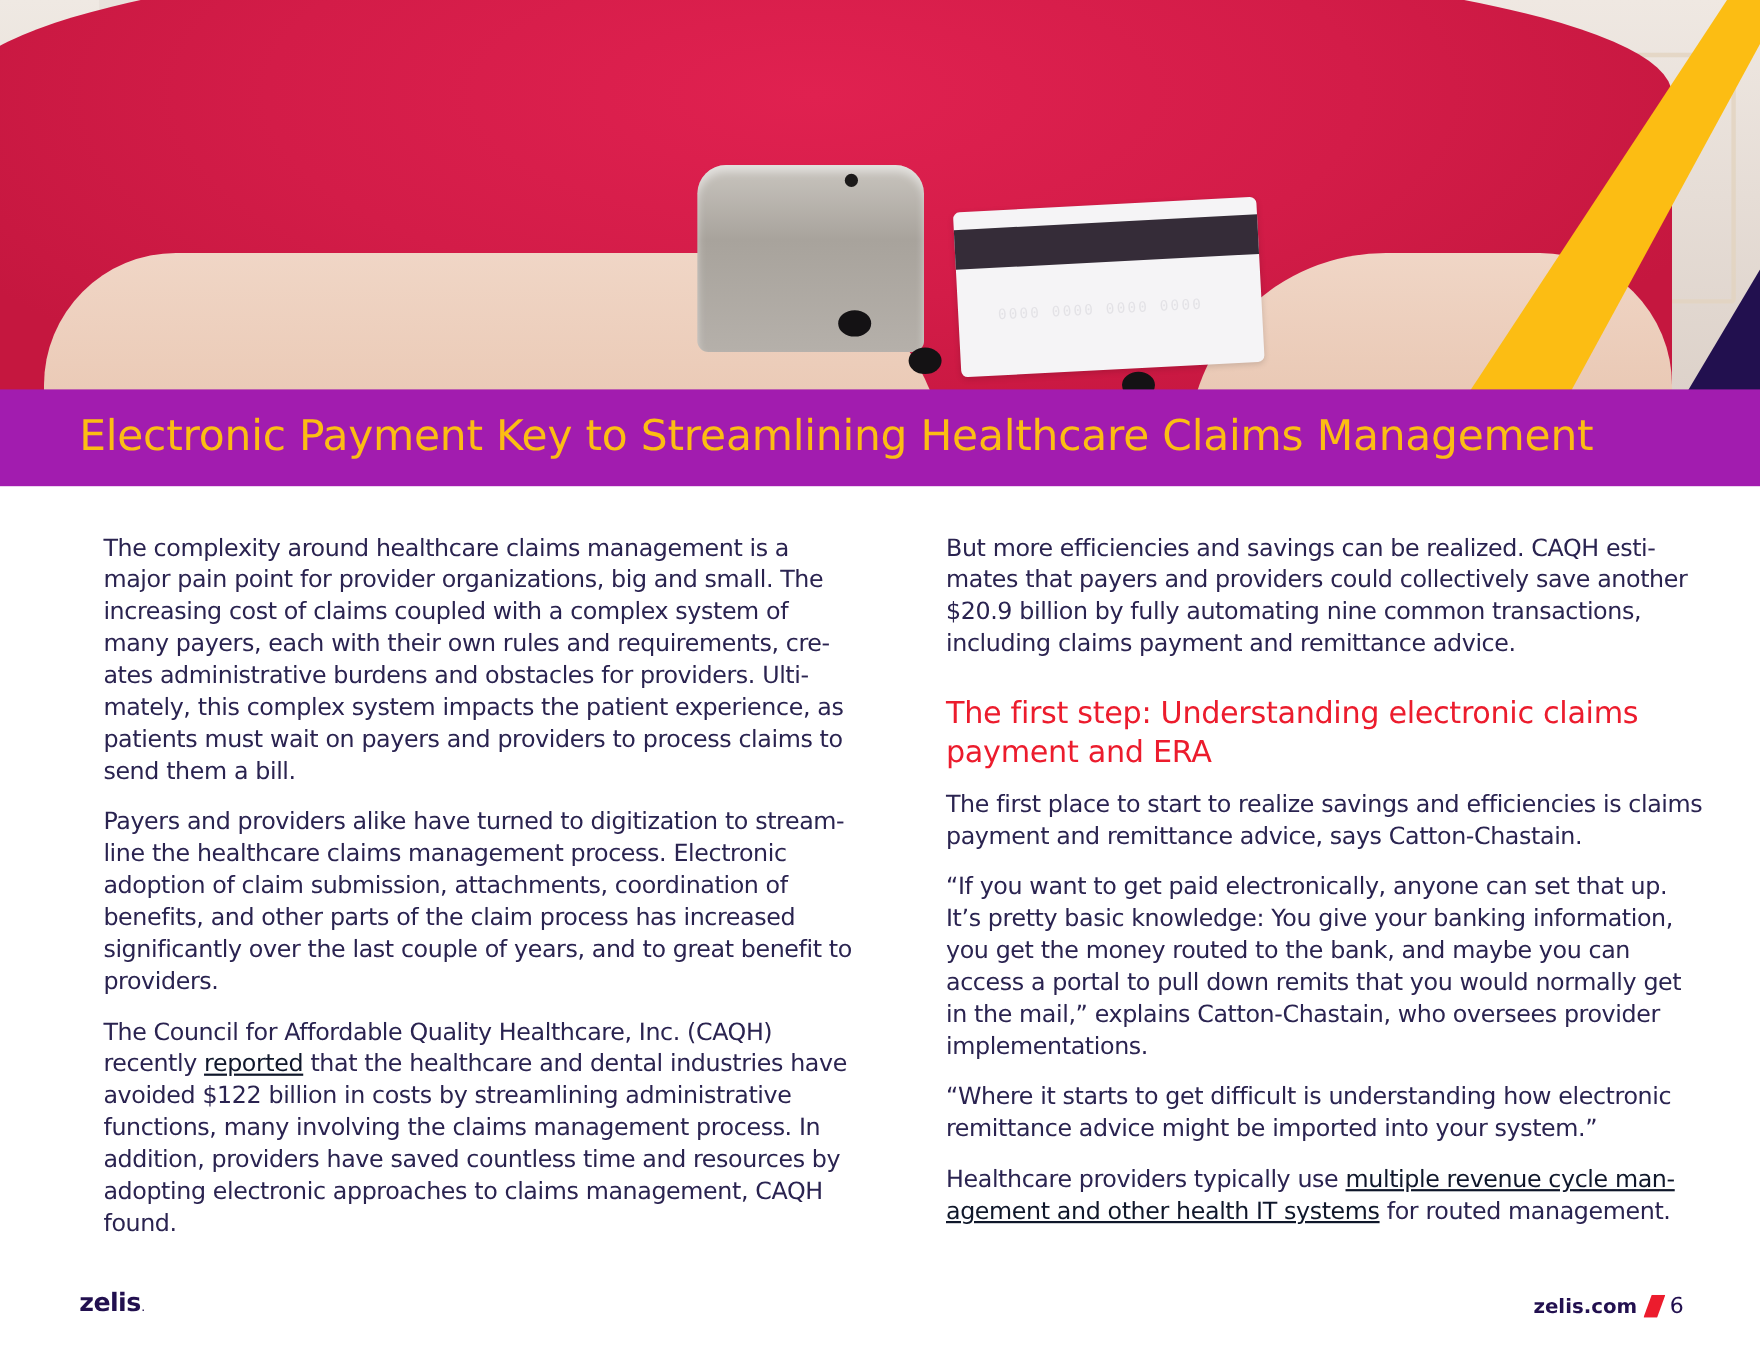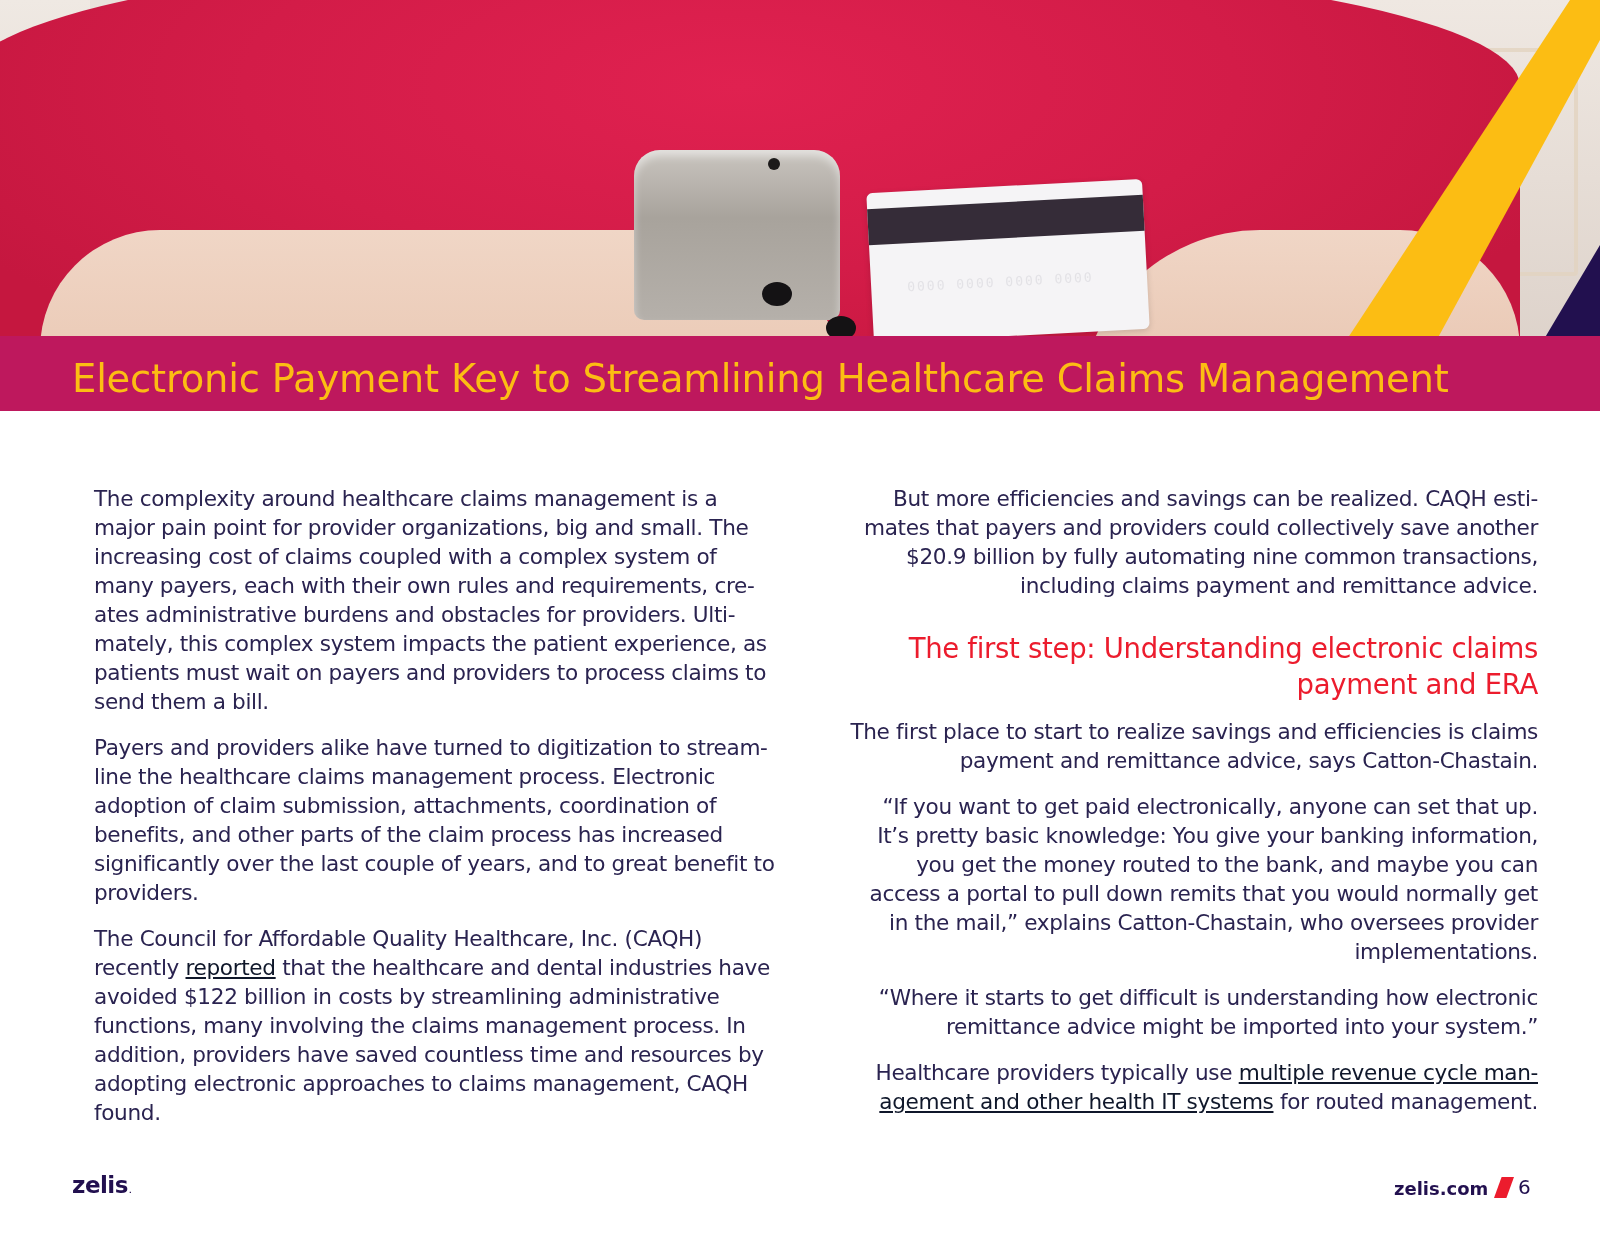--- a/index.html
+++ b/index.html
@@ -79,37 +79,37 @@
       clip-path: polygon(1570px 0, 1600px 0, 1600px 40px, 1428px 356px, 1336px 356px);
     }
     .hero .stripe-navy {
       position: absolute; left: 0; top: 0; width: 1600px; height: 356px;
       background: #22104f;
       clip-path: polygon(1600px 245px, 1600px 356px, 1534px 356px);
     }
 
     
     .title-band {
-      position: absolute; left: 0; top: 336px; width: 1600px; height: 75px;
-      background: #be185d;
+      position: absolute; left: 0; top: 354px; width: 1600px; height: 88px;
+      background: #a21caf;
     }
     .title-band h1 {
       position: absolute; left: 72px; top: 20px;
       font-family: "DejaVu Sans", sans-serif; font-weight: normal;
       font-size: 38.5px; color: #fcbd13; letter-spacing: -0.2px; white-space: nowrap;
     }
 
     
     .col {
       position: absolute; top: 484px;
       font-family: "DejaVu Sans", sans-serif; font-size: 21.6px; line-height: 29px;
       color: #2a2350; letter-spacing: -0.35px;
     }
     .col.left  { left: 72px;  width: 700px; margin-left: 22px; }
-    .col.right { left: 838px; width: 700px; text-align: right; }
+    .col.right { left: 860px; width: 700px; }
     .col p { margin-bottom: 17px; }
     .col p .ln { display: block; white-space: nowrap; }
     .col a { color: #0f172a; text-decoration: underline; }
     .col h2 {
       font-family: "DejaVu Sans", sans-serif; font-weight: normal;
       font-size: 27.5px; line-height: 36px; color: #ec1c2d; letter-spacing: -0.3px;
       margin-top: 30px; margin-bottom: 15px;
     }
     .col h2 .ln { display: block; white-space: nowrap; }
 

